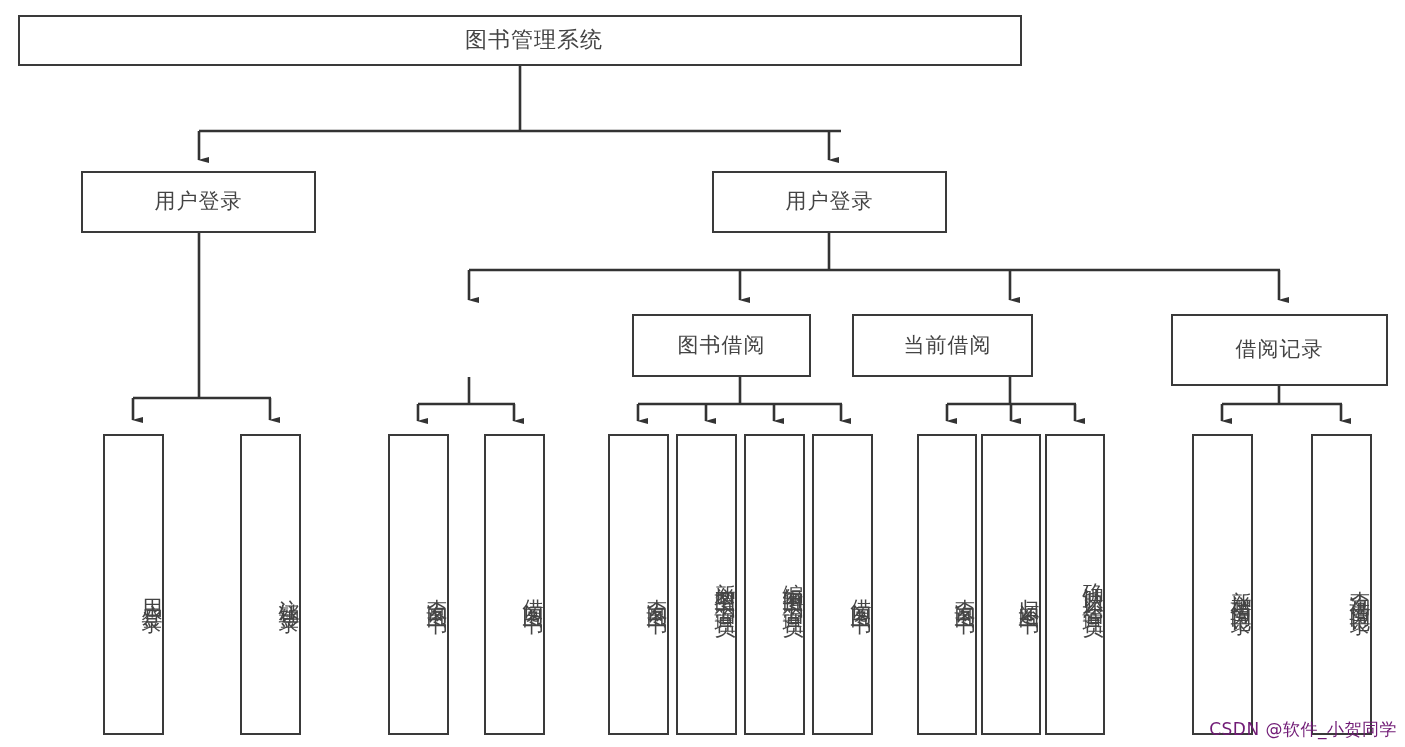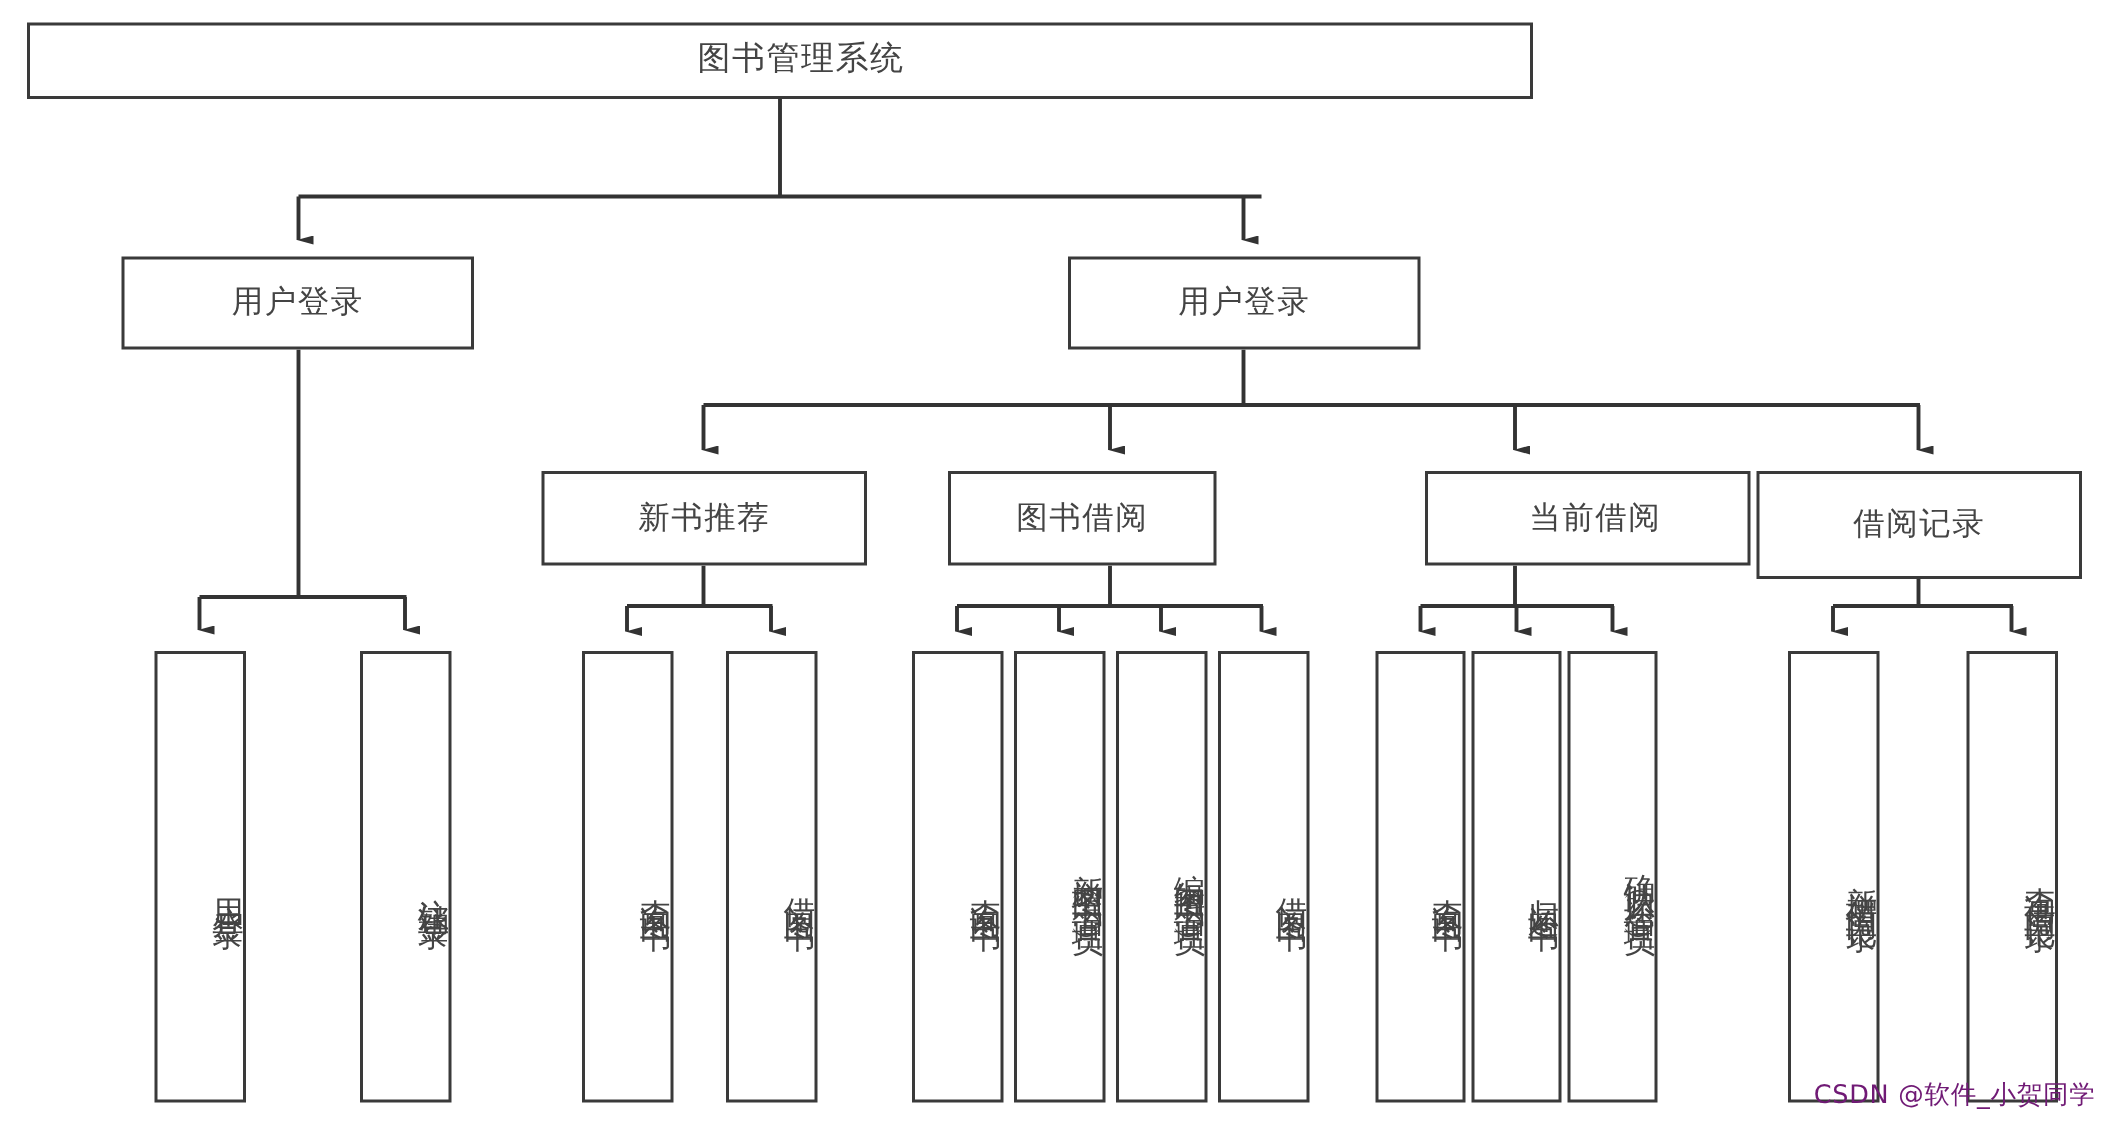--- a/index.html
+++ b/index.html
@@ -120,29 +120,26 @@
   </div>
 
   <div class="node horiz" style="left:81px;top:171px;width:235px;height:62px;">
     <span>用户登录</span>
   </div>
 
   <div class="node horiz" style="left:712px;top:171px;width:235px;height:62px;">
     <span>用户登录</span>
   </div>
 
-  <div class="node horiz" style="left:361px;top:314px;width:217px;height:63px;">
-    <span>新书推荐</span>
-  </div>
 
   <div class="node horiz" style="left:632px;top:314px;width:179px;height:63px;">
     <span>图书借阅</span>
   </div>
 
-  <div class="node horiz" style="left:950px;top:314px;width:217px;height:63px;padding-left:10px;">
+  <div class="node horiz" style="left:852px;top:314px;width:181px;height:63px;padding-left:10px;">
     <span>当前借阅</span>
   </div>
 
   <div class="node horiz" style="left:1171px;top:314px;width:217px;height:72px;">
     <span>借阅记录</span>
   </div>
 
   <div class="node leaf" style="left:103px;top:434px;width:61px;height:301px;">
     <span>用户登录</span>
   </div>

